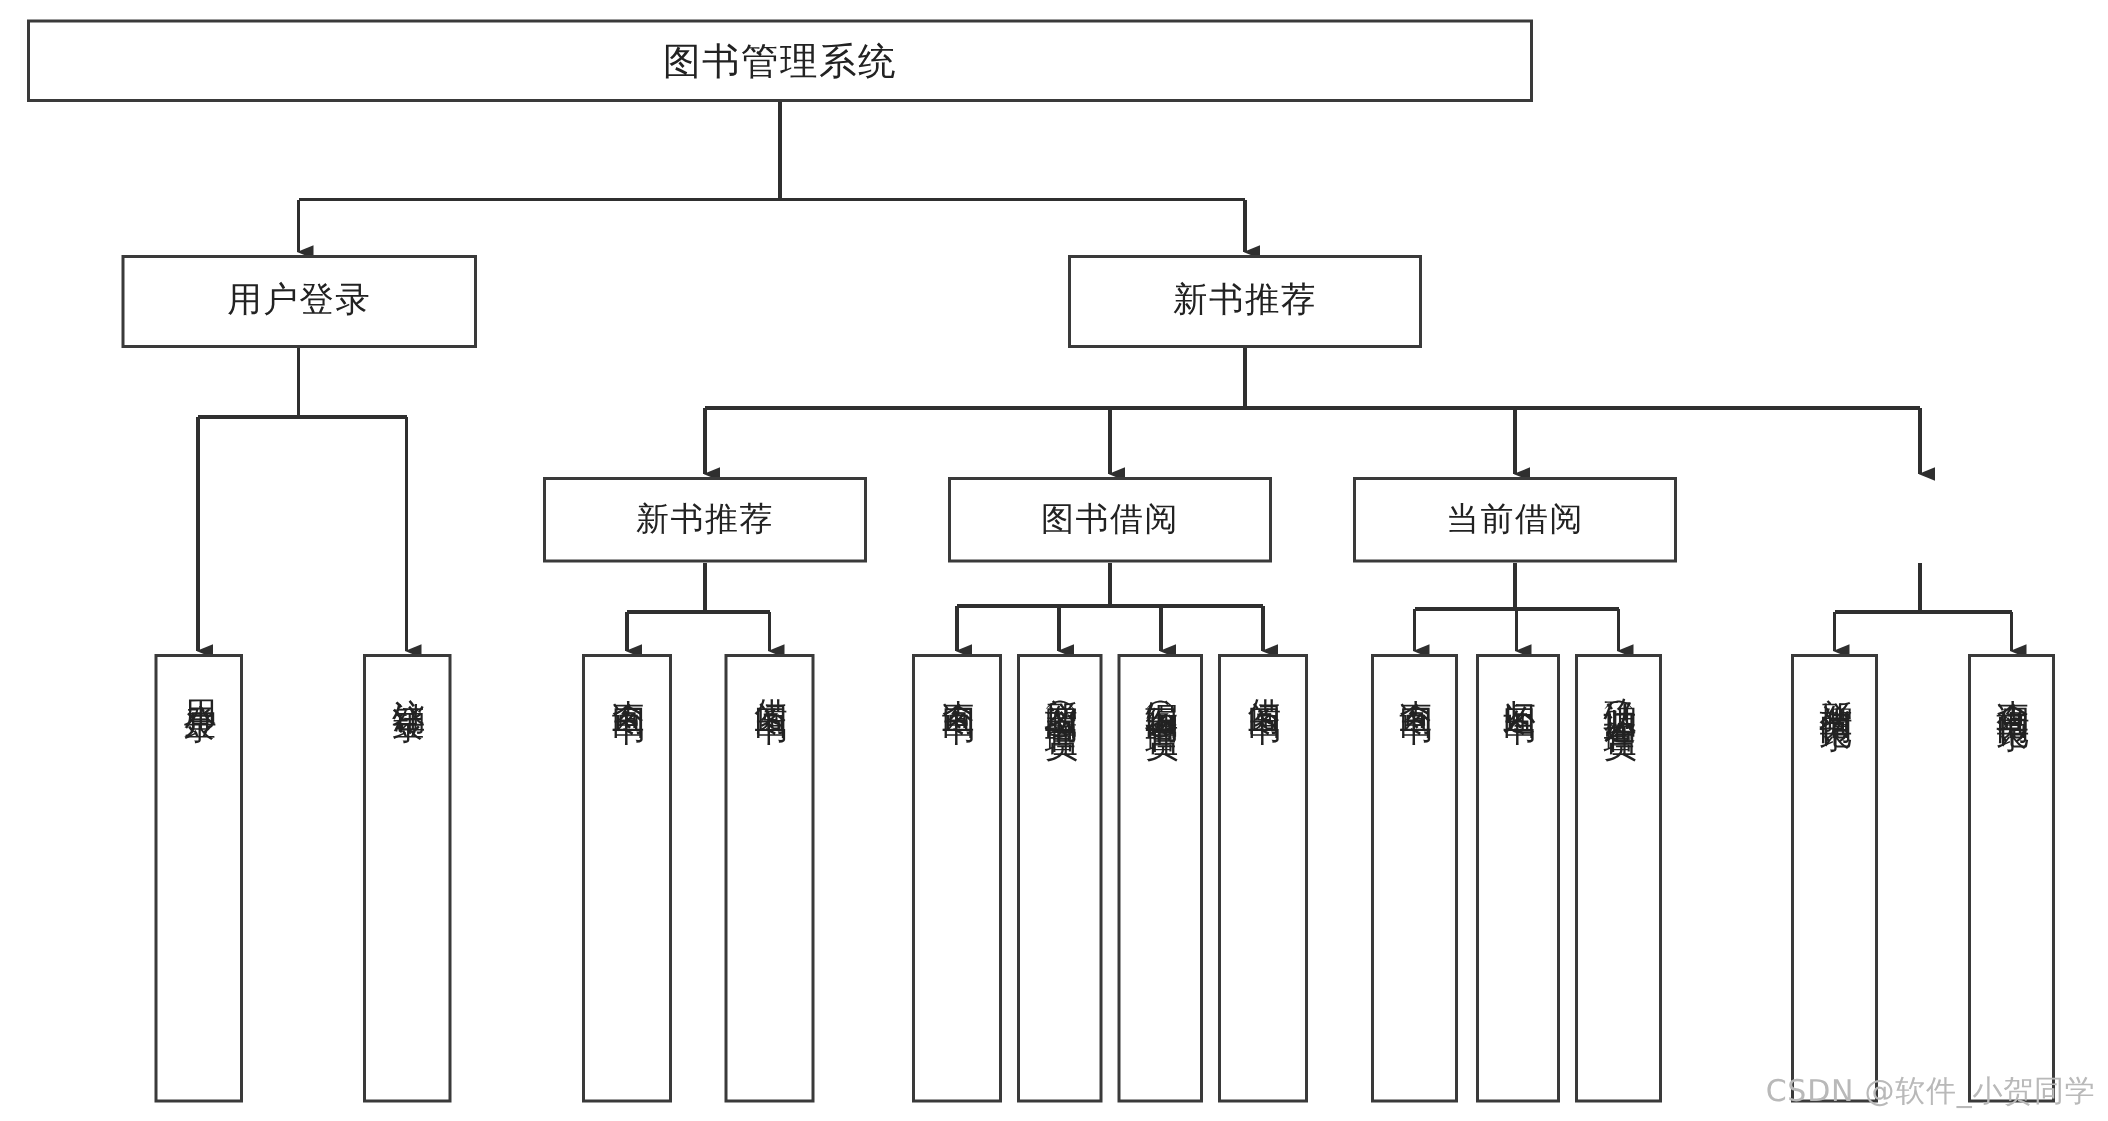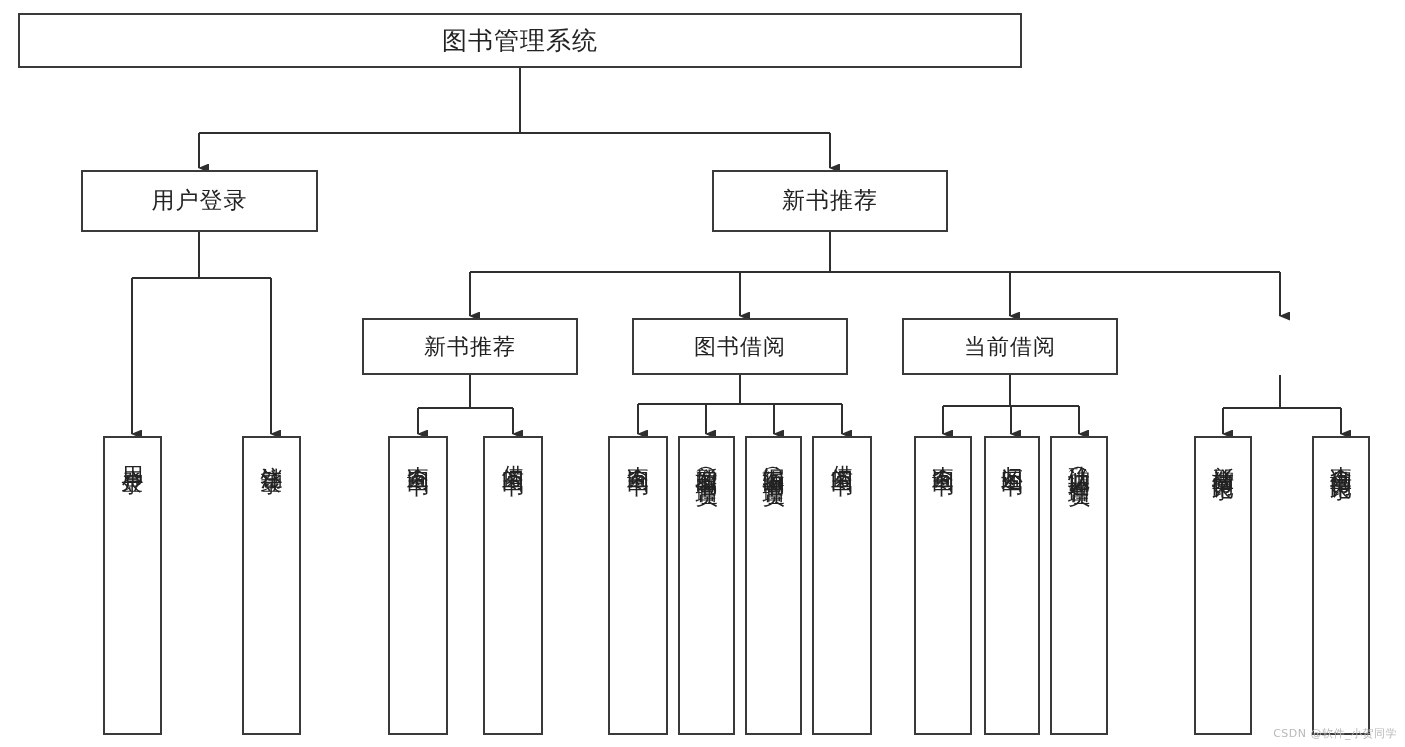--- a/index.html
+++ b/index.html
@@ -54,21 +54,21 @@
     text-orientation: upright;
     font-size: 22px;
     letter-spacing: 3px;
     line-height: 1;
     white-space: nowrap;
   }
   #watermark {
     position: absolute;
     right: 8px;
     bottom: 6px;
-    font-size: 11px;
+    font-size: 20px;
     color: #b9b9b9;
     letter-spacing: 0.5px;
     z-index: 5;
     white-space: nowrap;
     pointer-events: none;
   }
 </style>
 </head>
 <body>
 

